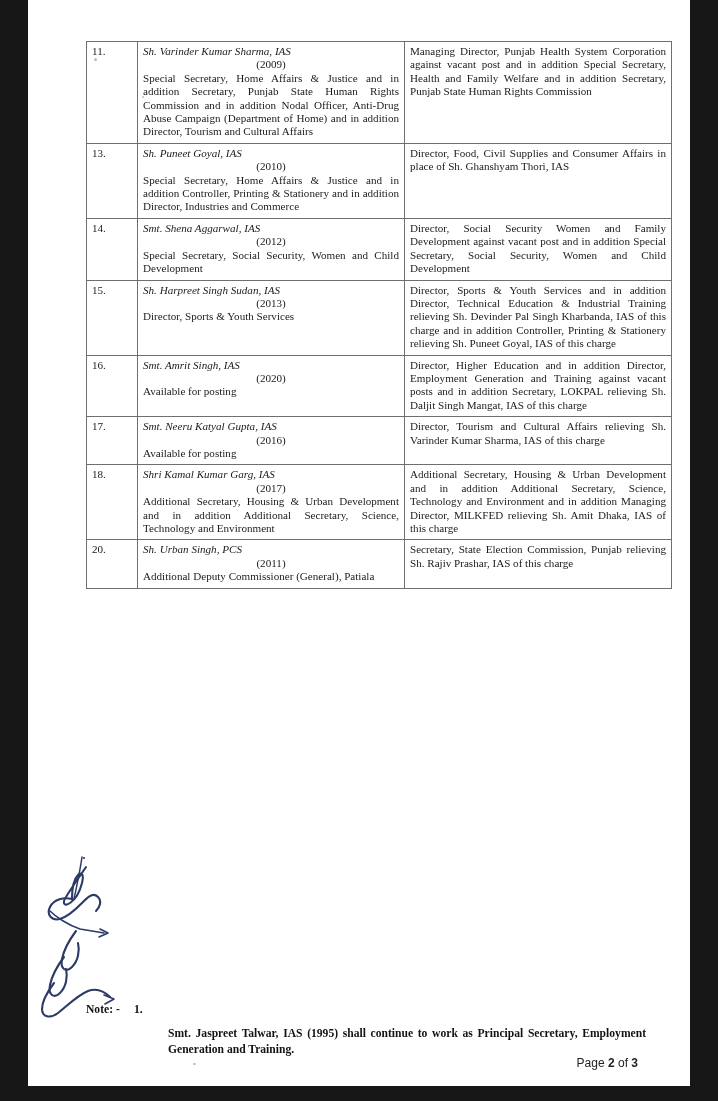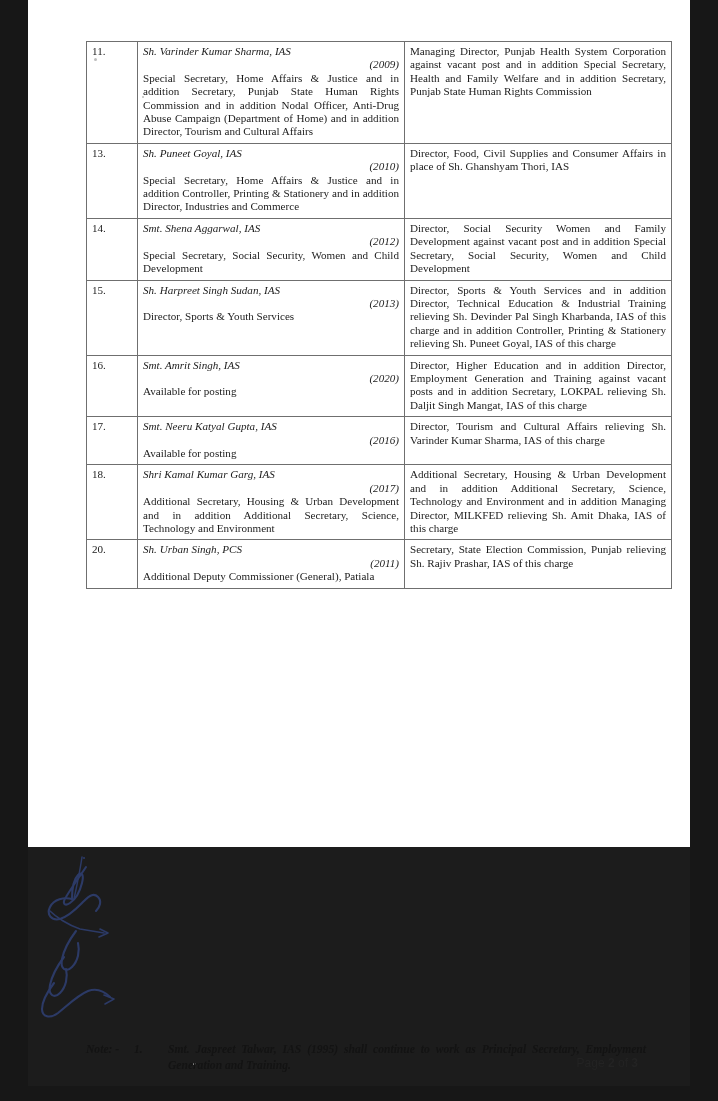--- a/index.html
+++ b/index.html
@@ -14,21 +14,21 @@
     overflow: hidden;
     font-family: "Liberation Serif", serif;
   }
 
   
   #page-sheet {
     position: absolute;
     left: 28px;
     top: 0px;
     width: 662px;
-    height: 847px;
+    height: 1086px;
     background: #ffffff;
     box-shadow: 0 0 0 0 transparent;
   }
   
   .gutter {
     position: absolute;
     top: 0;
     height: 1101px;
     background: #171717;
   }
@@ -68,46 +68,46 @@
   td.col-sno {
     width: 40px;
     text-align: left;
     padding-left: 7px;
     white-space: nowrap;
   }
   td.col-present { width: 256px; }
   td.col-posted  { width: 256px; margin-top: 36px; }
 
   .ln-name  { text-align: left; font-style: italic; }
-  .ln-year  { text-align: right; font-style: italic; }
+  .ln-year  { text-align: center; }
   .ln-just  { text-align: justify; text-align-last: left; }
   .cell-just { text-align: justify; text-align-last: left; }
 
   
   #note-block {
     position: absolute;
     left: 58px;
-    top: 1042px;
+    top: 1002px;
     width: 560px;
     font-size: 11.6px;
     line-height: 16px;
     font-weight: bold;
-    font-style: italic;
     color: #131313;
   }
   #note-block .note-row {
     display: flex;
     align-items: flex-start;
   }
   #note-label  { width: 48px; flex: 0 0 48px; }
   #note-number { width: 34px; flex: 0 0 34px; }
   #note-text   {
     flex: 1 1 auto;
     text-align: justify;
     text-align-last: left;
+    margin-top: 24px;
   }
 
   
   #page-footer {
     position: absolute;
     left: 0;
     top: 1056px;
     width: 610px;
     text-align: right;
     font-size: 12px;

